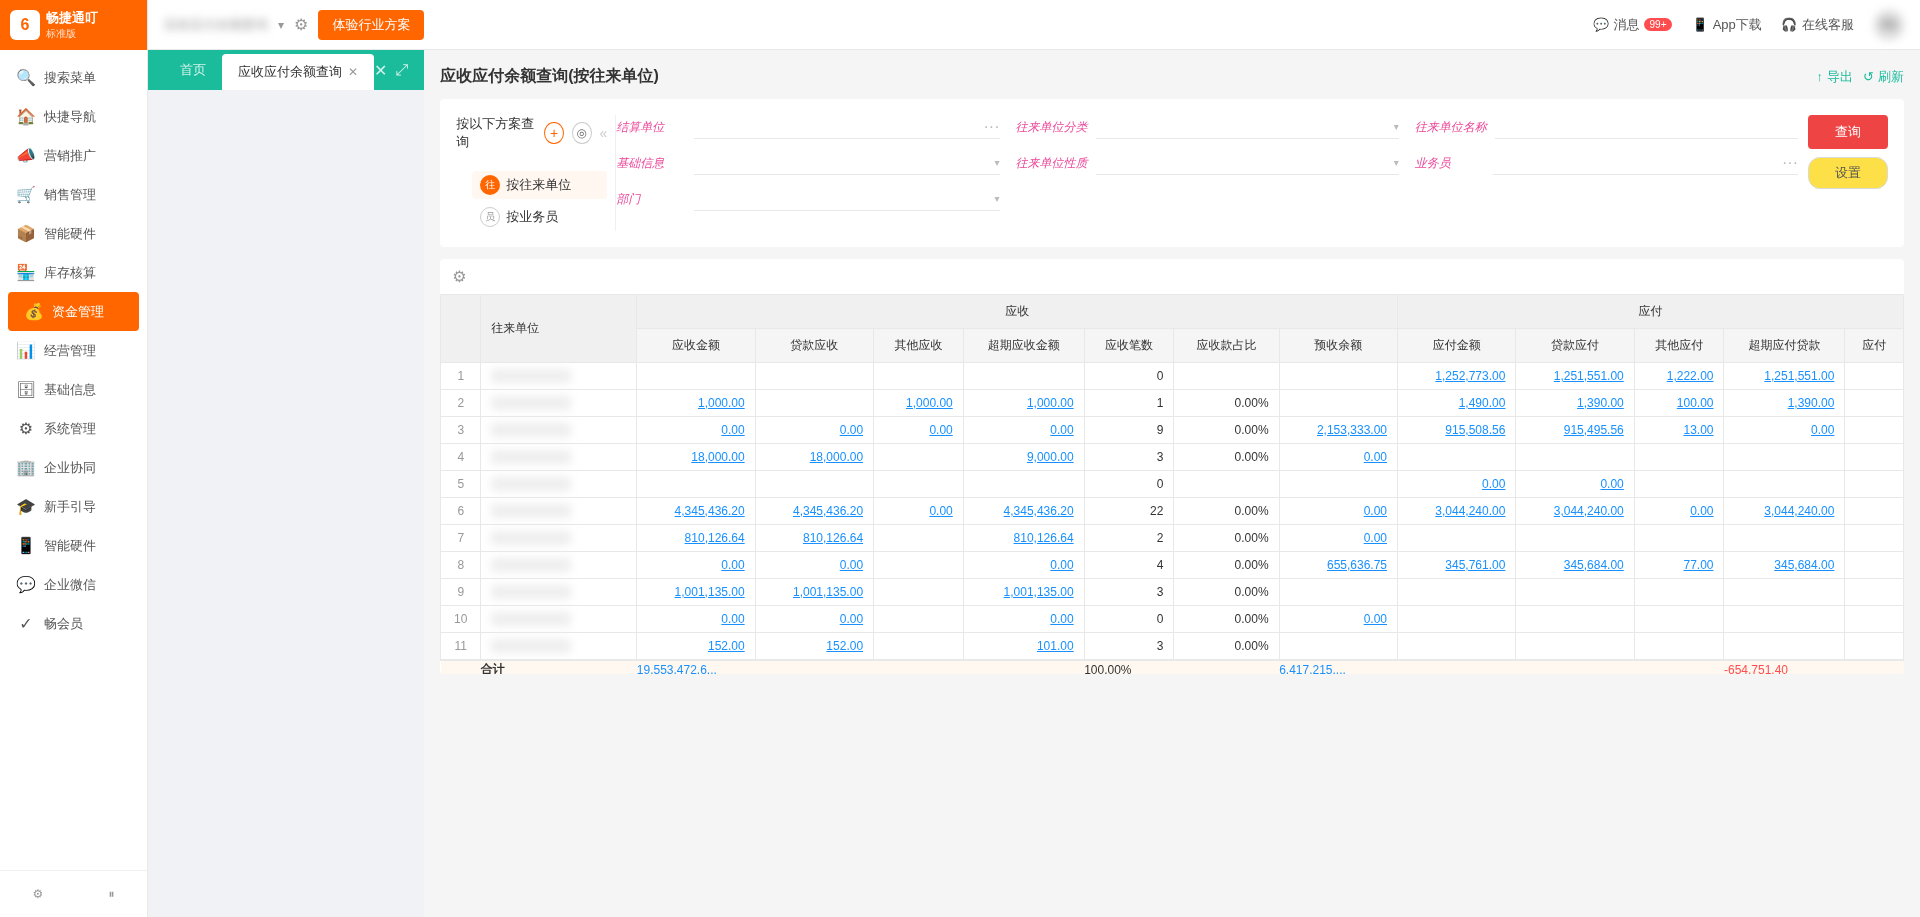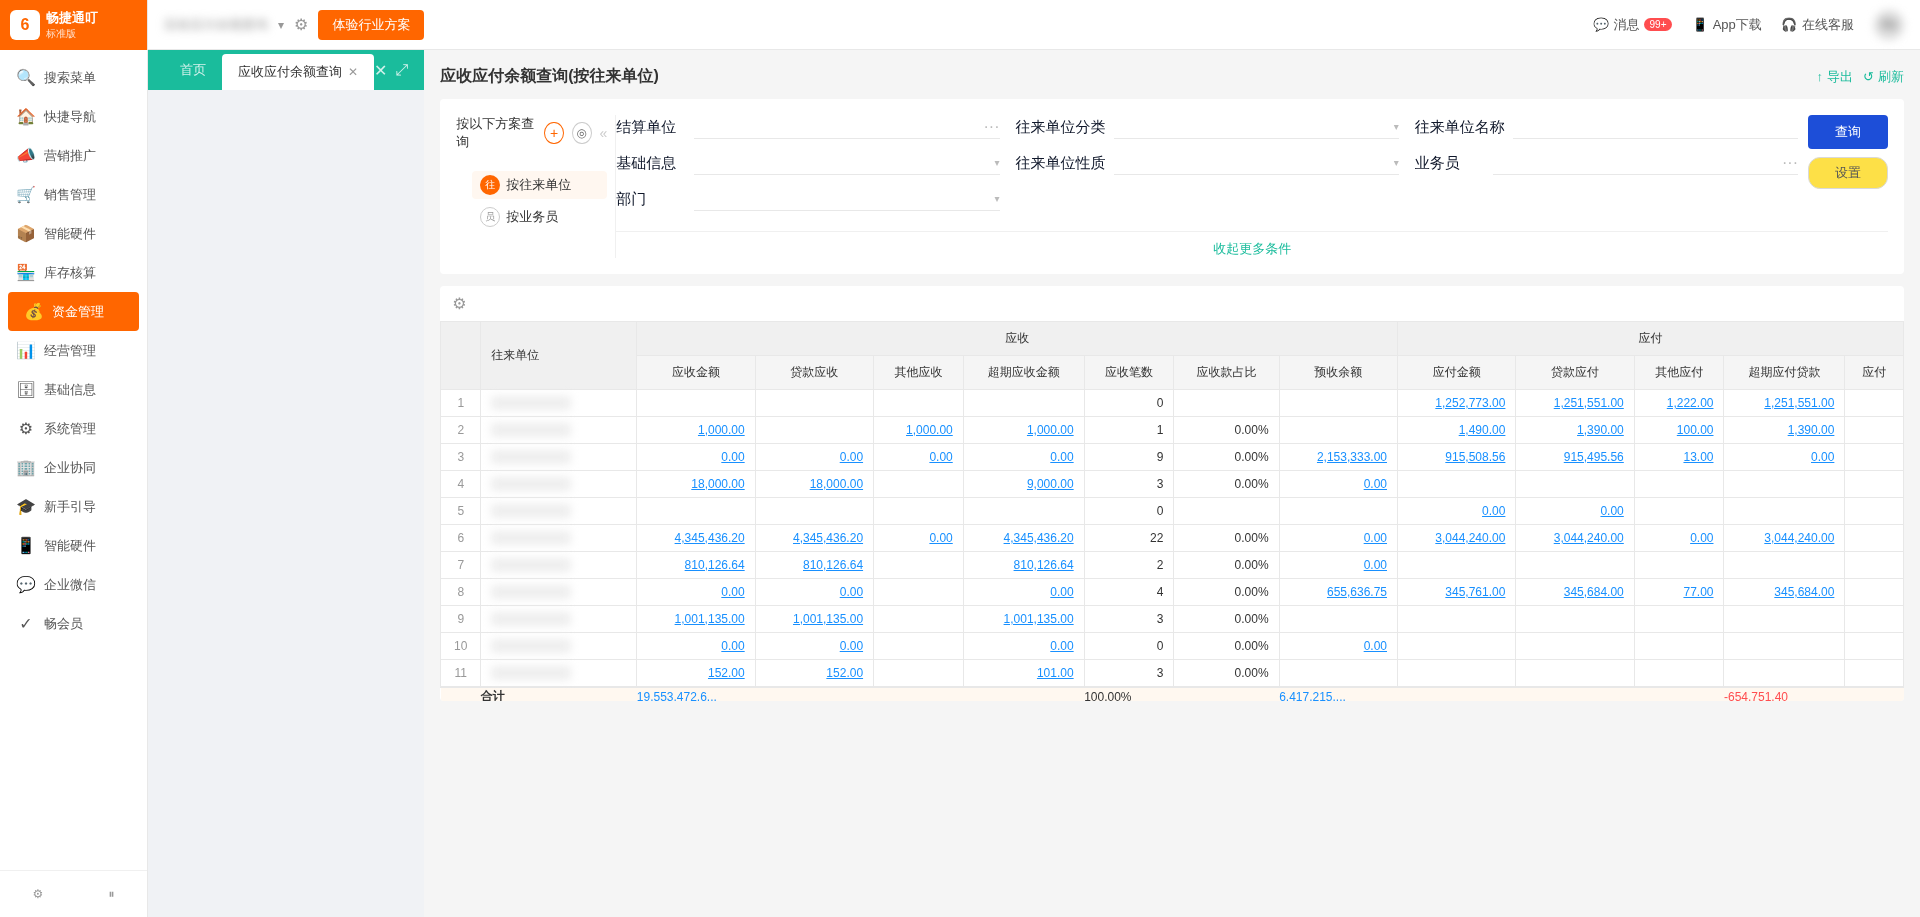--- a/index.html
+++ b/index.html
@@ -85,21 +85,21 @@
     .filter-add-btn { width: 22px; height: 22px; border: 1px solid #ff6600; border-radius: 50%; display: flex; align-items: center; justify-content: center; color: #ff6600; cursor: pointer; font-size: 14px; }
     .filter-target-btn { width: 22px; height: 22px; border: 1px solid #ccc; border-radius: 50%; display: flex; align-items: center; justify-content: center; color: #666; cursor: pointer; font-size: 12px; }
     .filter-collapse-btn { color: #ccc; cursor: pointer; font-size: 14px; }
     .filter-options { display: flex; flex-direction: column; gap: 4px; margin-left: 16px; }
     .filter-option { display: flex; align-items: center; gap: 6px; padding: 4px 8px; cursor: pointer; border-radius: 4px; font-size: 13px; }
     .filter-option.active { background: #fff7f0; }
     .filter-option-icon { width: 20px; height: 20px; border-radius: 50%; background: #ff6600; display: flex; align-items: center; justify-content: center; color: #fff; font-size: 10px; }
     .filter-option-icon2 { width: 20px; height: 20px; border-radius: 50%; border: 1px solid #ccc; display: flex; align-items: center; justify-content: center; color: #999; font-size: 10px; }
     .filter-row { display: grid; grid-template-columns: 1fr 1fr 1fr; gap: 16px; margin-bottom: 12px; }
     .filter-field { display: flex; align-items: center; gap: 8px; }
-    .filter-label { color: #0f172a; font-size: 15px; white-space: nowrap; min-width: 70px; }
+    .filter-label { color: #ec4899; font-size: 12px; white-space: nowrap; min-width: 70px; font-style: italic; }
     .filter-input {
       flex: 1; border: none; border-bottom: 1px solid #e8e8e8; padding: 4px 6px; font-size: 13px;
       outline: none; color: #333; background: transparent;
     }
     .filter-more-btn { color: #1abc9c; cursor: pointer; font-size: 13px; }
 
     
     .data-table-container { background: #fff; border-radius: 4px; overflow: hidden; }
     .table-toolbar { padding: 8px 12px; display: flex; align-items: center; }
     .table-settings-btn { color: #999; cursor: pointer; font-size: 16px; }
@@ -114,21 +114,21 @@
       color: #333; white-space: nowrap;
     }
     tbody tr td:nth-child(2) { text-align: left; }
     tbody tr td:first-child { text-align: center; color: #999; }
     .cell-link { color: #1890ff; text-decoration: underline; cursor: pointer; }
     .tfoot-row td { background: #fff8f0; font-weight: 500; border-top: 2px solid #e8e8e8; }
     .tfoot-row td:nth-child(2) { font-weight: bold; }
 
     
     .query-btn {
-      background: #1d4ed8; color: #fff; border: none; border-radius: 4px;
+      background: #ef4444; color: #fff; border: none; border-radius: 4px;
       padding: 8px 24px; font-size: 13px; cursor: pointer; display: block; width: 80px; text-align: center; margin-bottom: 8px;
     }
     .setting-btn {
       background: #fde047; color: #555; border: 1px solid #d9d9d9; border-radius: 12px;
       padding: 6px 24px; font-size: 13px; cursor: pointer; display: block; width: 80px; text-align: center; font-family: Liberation Mono, monospace;
     }
     .query-area { display: flex; flex-direction: column; align-items: flex-end; padding-left: 10px; }
     .filter-left { width: 160px; border-right: 1px solid #f0f0f0; padding-right: 8px; flex-shrink: 0; }
     .filter-fields { flex: 1; }
 
@@ -359,23 +359,20 @@
                 </div>
               </div>
             </div>
 
             <div class="query-area">
               <button class="query-btn">查询</button>
               <button class="setting-btn">设置</button>
             </div>
           </div>
 
-          <div class="more-conditions-bar">
-            <span class="filter-more-btn">收起更多条件</span>
-          </div>
         </div>
       </div>
     </div>
 
     <div class="data-table-container">
       <div class="table-toolbar">
         <span class="table-settings-btn">⚙</span>
       </div>
       <div style="overflow-x:auto;overflow-y:auto;max-height:380px;">
         <table>

